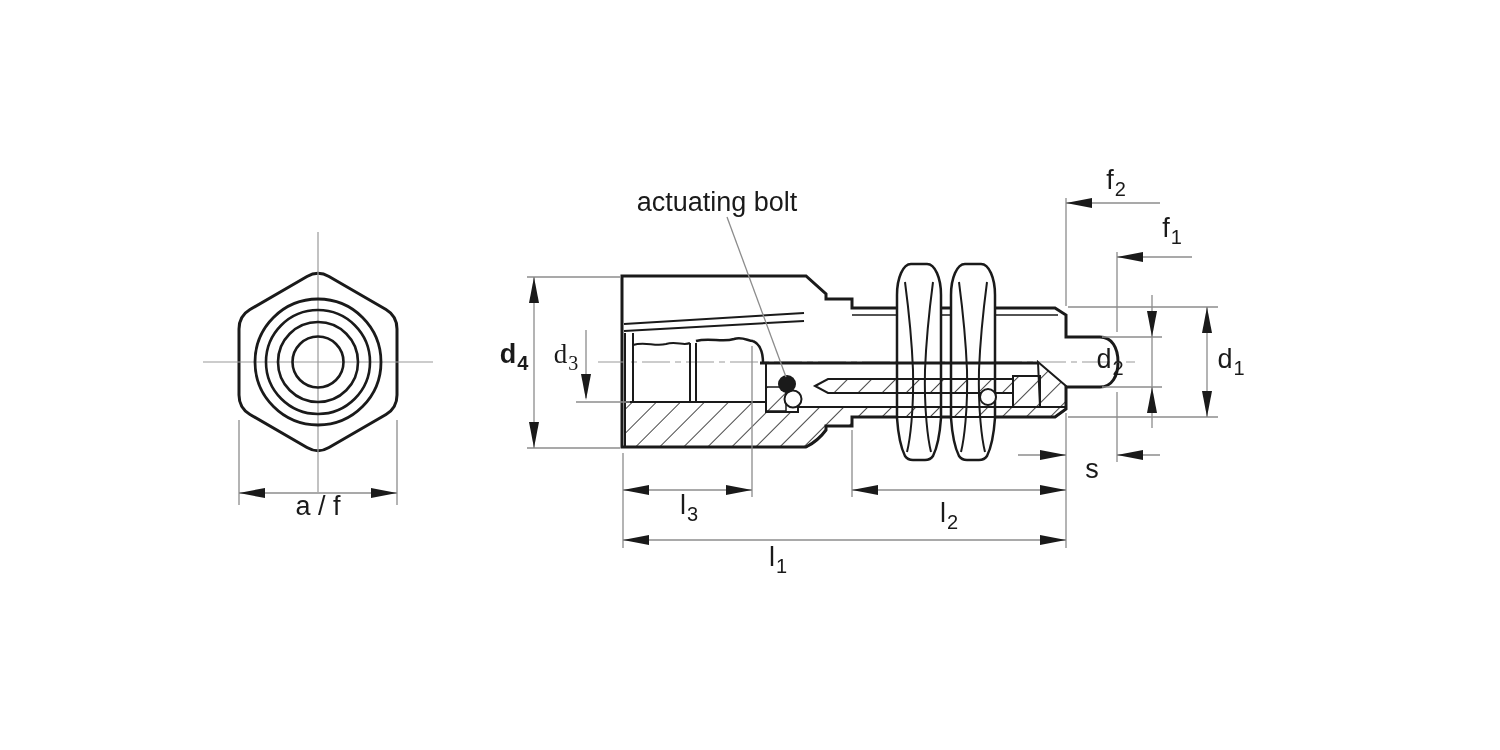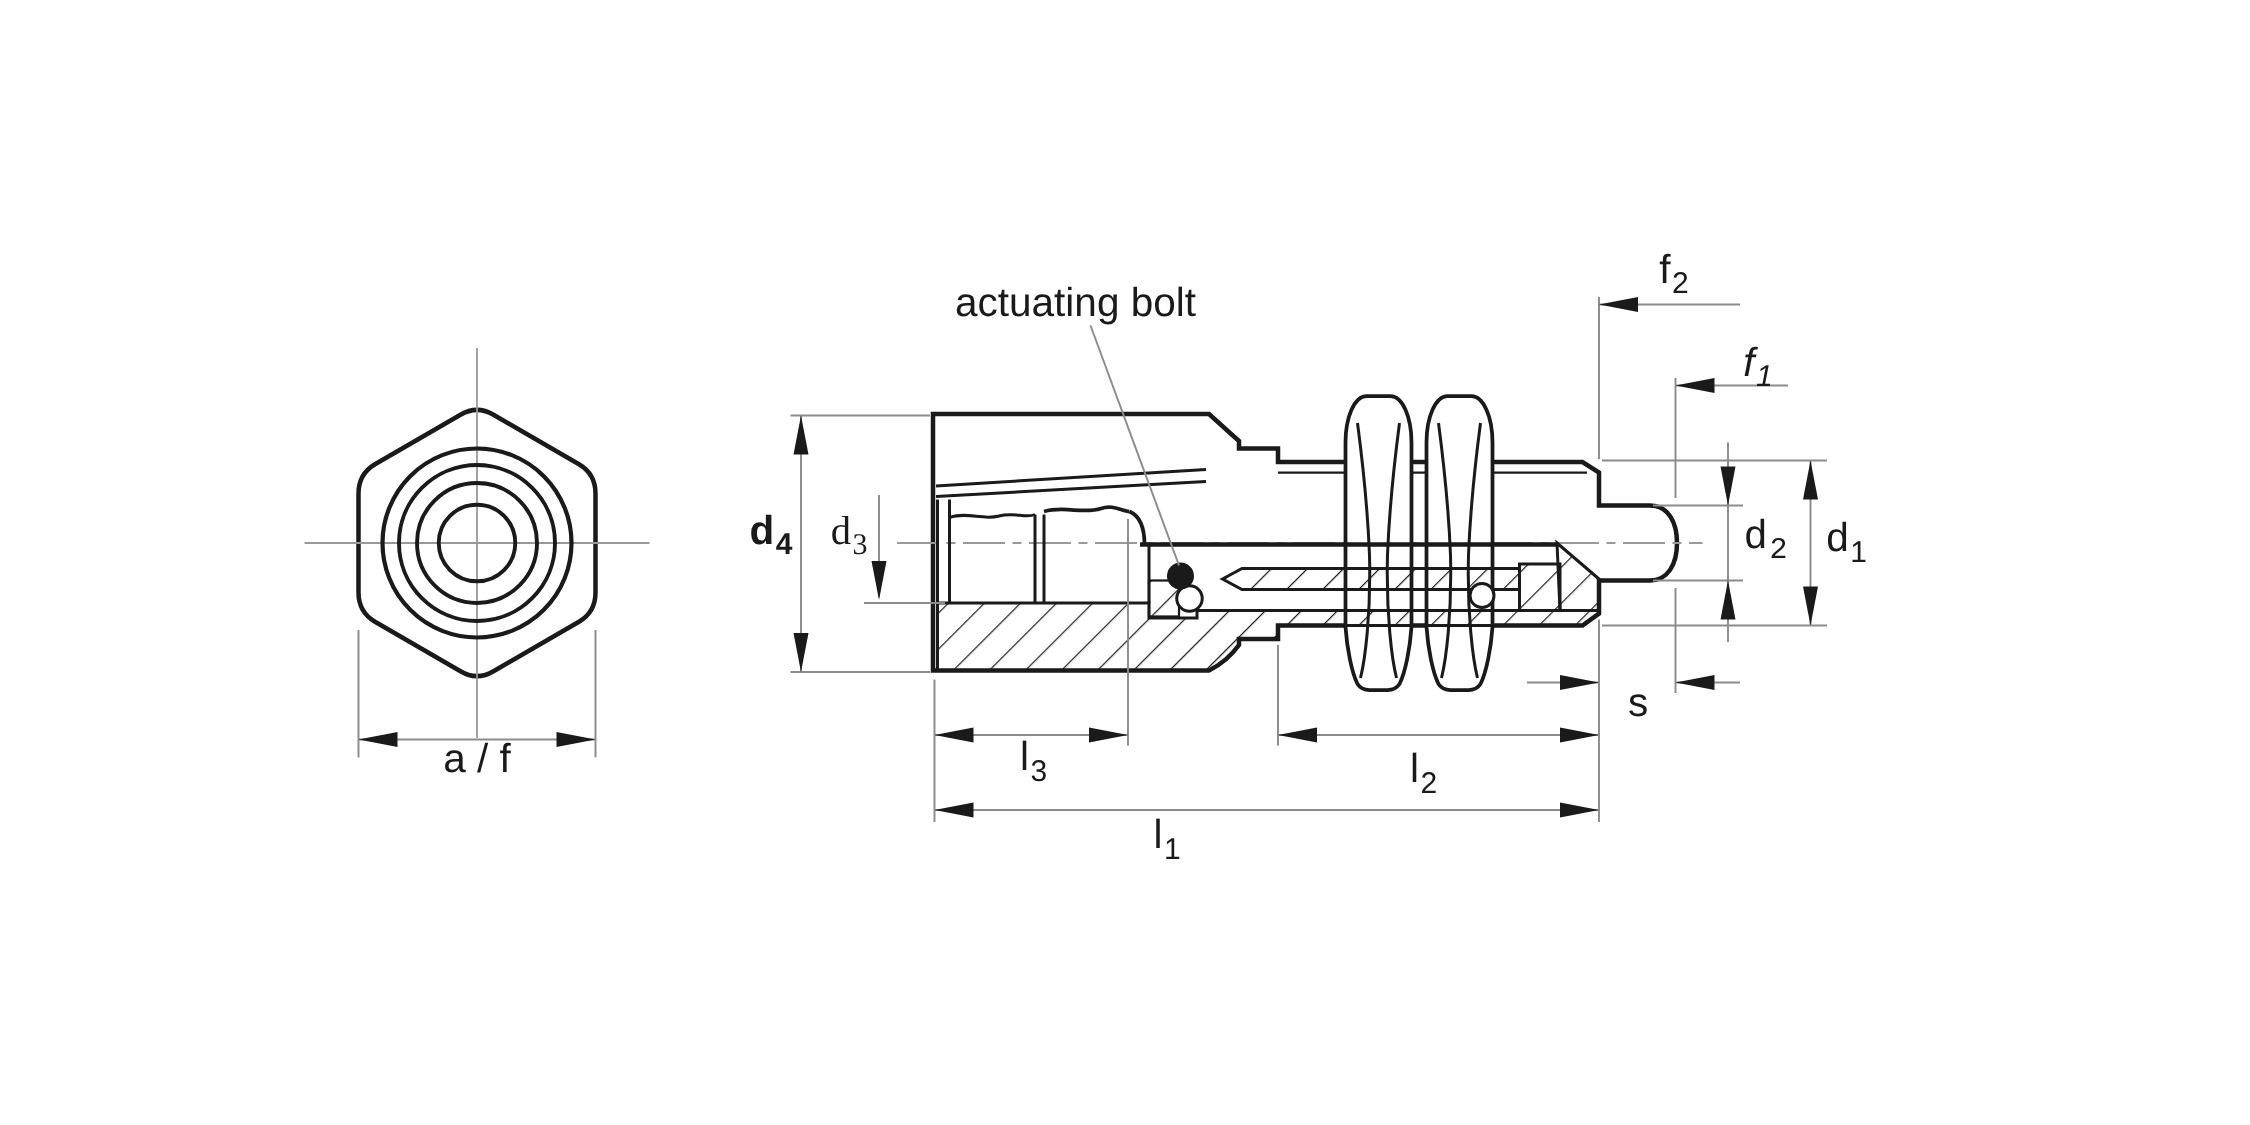--- a/index.html
+++ b/index.html
@@ -170,24 +170,24 @@
 
 <div class="dim-label" style="left:514px;top:357px;font-weight:bold;">
   <span>d</span><sub>4</sub>
 </div>
 <div class="dim-label" style="left:566px;top:357px;font-family:Liberation Serif, serif;">
   <span>d</span><sub>3</sub>
 </div>
 <div class="dim-label" style="left:1116px;top:183px;text-align:center;">
   <span>f</span><sub>2</sub>
 </div>
-<div class="dim-label" style="left:1172px;top:245px;font-style:italic;">
+<div class="dim-label" style="left:1172px;top:231px;">
   <span>f</span><sub>1</sub>
 </div>
-<div class="dim-label" style="left:1177px;top:362px;font-family:Liberation Mono, monospace;">
+<div class="dim-label" style="left:1110px;top:362px;">
   <span>d</span><sub>2</sub>
 </div>
 <div class="dim-label" style="left:1231px;top:362px;">
   <span>d</span><sub>1</sub>
 </div>
 <div class="dim-label" style="left:1092px;top:469px;">
   <span>s</span>
 </div>
 <div class="dim-label" style="left:689px;top:508px;">
   <span>l</span><sub>3</sub>

